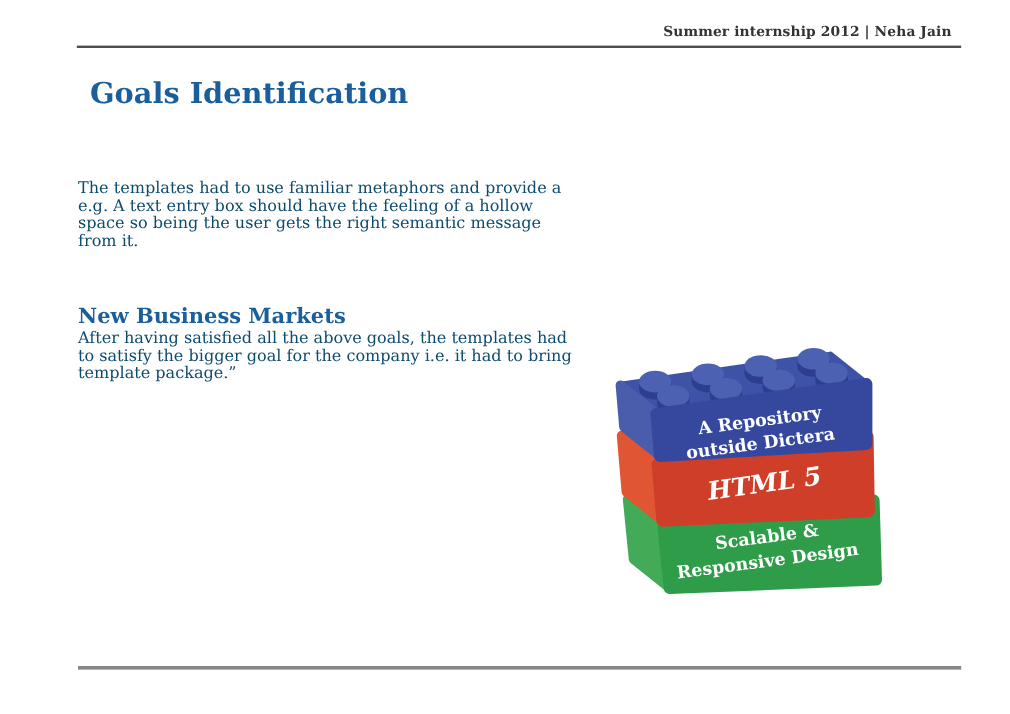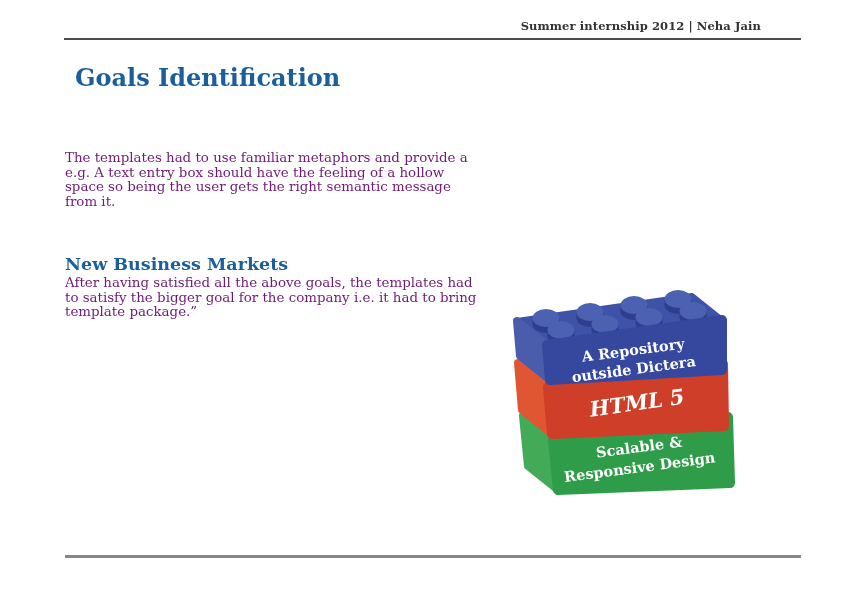--- a/index.html
+++ b/index.html
@@ -1,32 +1,32 @@
 <!DOCTYPE html>
 <html><head>
 <meta charset="utf-8">
 <style>
   html,body{margin:0;padding:0;background:#ffffff;}
   .page{
     position:relative;width:802px;height:595px;background:#ffffff;
-    font-family:"DejaVu Serif","Liberation Serif",serif;overflow:hidden;
+    font-family:"DejaVu Serif","Liberation Serif",serif;overflow:hidden;padding-left:32px;
   }
   .header-text{
     position:absolute;top:19px;right:41px;font-size:11.5px;font-weight:bold;
     color:#333333;letter-spacing:0.1px;
   }
   .header-rule{position:absolute;left:64px;top:38px;width:737px;height:1.5px;background:#4d4d4d;}
   .footer-rule{position:absolute;left:65px;top:555px;width:736px;height:2.5px;background:#878787;}
   .doc-title{
     position:absolute;left:65px;top:63px;font-size:24px;font-weight:bold;color:#1a5f9b;margin-left:10px;
   }
   .section-heading{position:absolute;left:65px;font-size:17.5px;font-weight:bold;color:#1a5f9b;}
   .sec1-head{top:124px;}
   .sec2-head{top:254px;}
-  .para{position:absolute;left:65px;font-size:13.4px;color:#701a75;line-height:14.6px;}
+  .para{position:absolute;left:65px;font-size:13.4px;color:#0c4a6e;line-height:14.6px;}
   .para1{top:151px;}
   .para2{top:276px;}
   .para div{white-space:nowrap;}
   .illustration{position:absolute;left:495px;top:280px;width:265px;height:245px;}
   svg text{font-family:"DejaVu Serif","Liberation Serif",serif;font-weight:bold;}
 </style>
 </head>
 <body>
 
 <div class="page">

